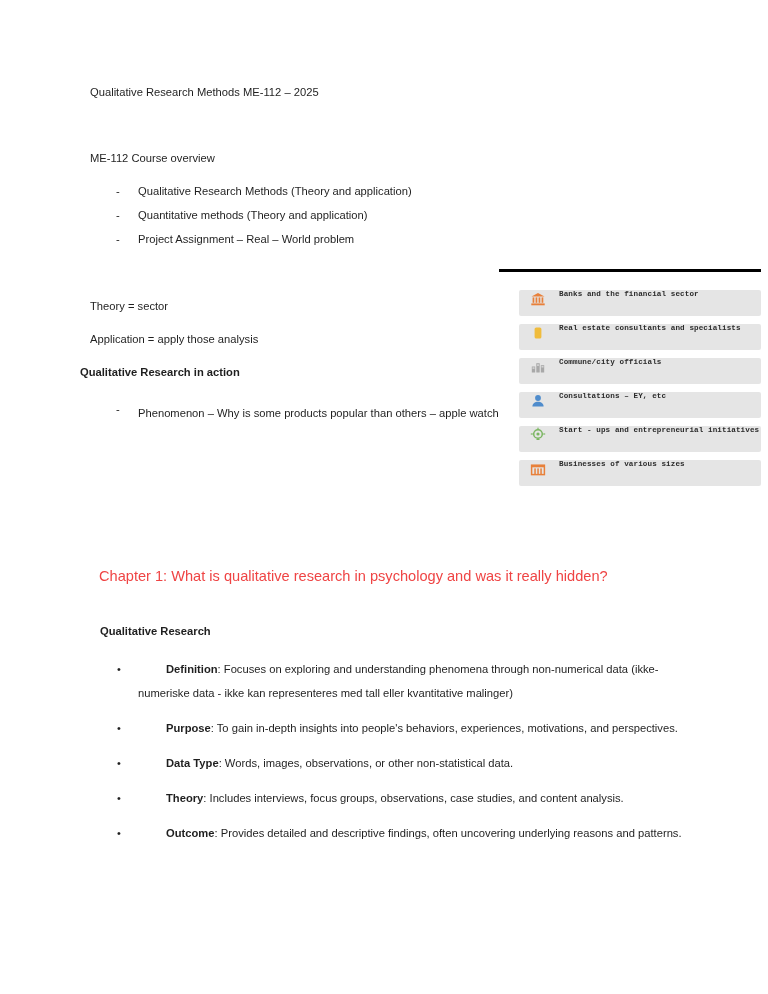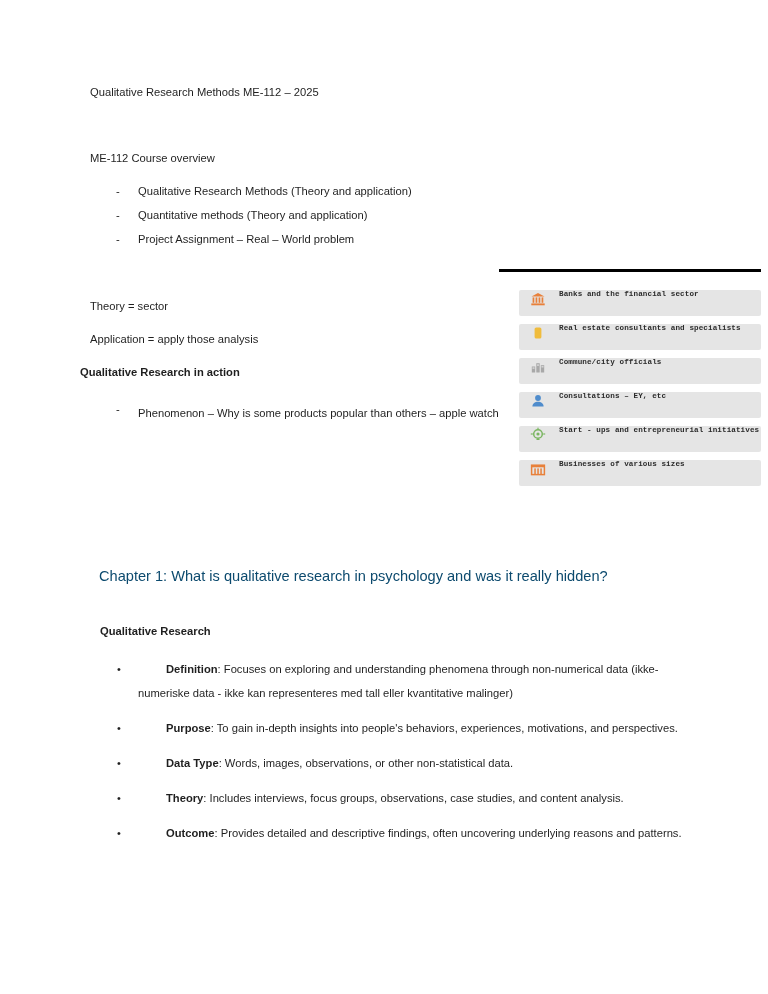--- a/index.html
+++ b/index.html
@@ -150,21 +150,21 @@
     white-space: nowrap;
   }
 
   
   .chapter-heading {
     position: absolute;
     left: 99px;
     top: 565px;
     font-size: 14.6px;
     line-height: 22px;
-    color: #0c4a6e;
+    color: #ef4444;
     white-space: nowrap;
   }
 
   
   .section-heading {
     position: absolute;
     left: 90px;
     top: 625px;
     font-size: 11.2px;
     font-weight: bold;

